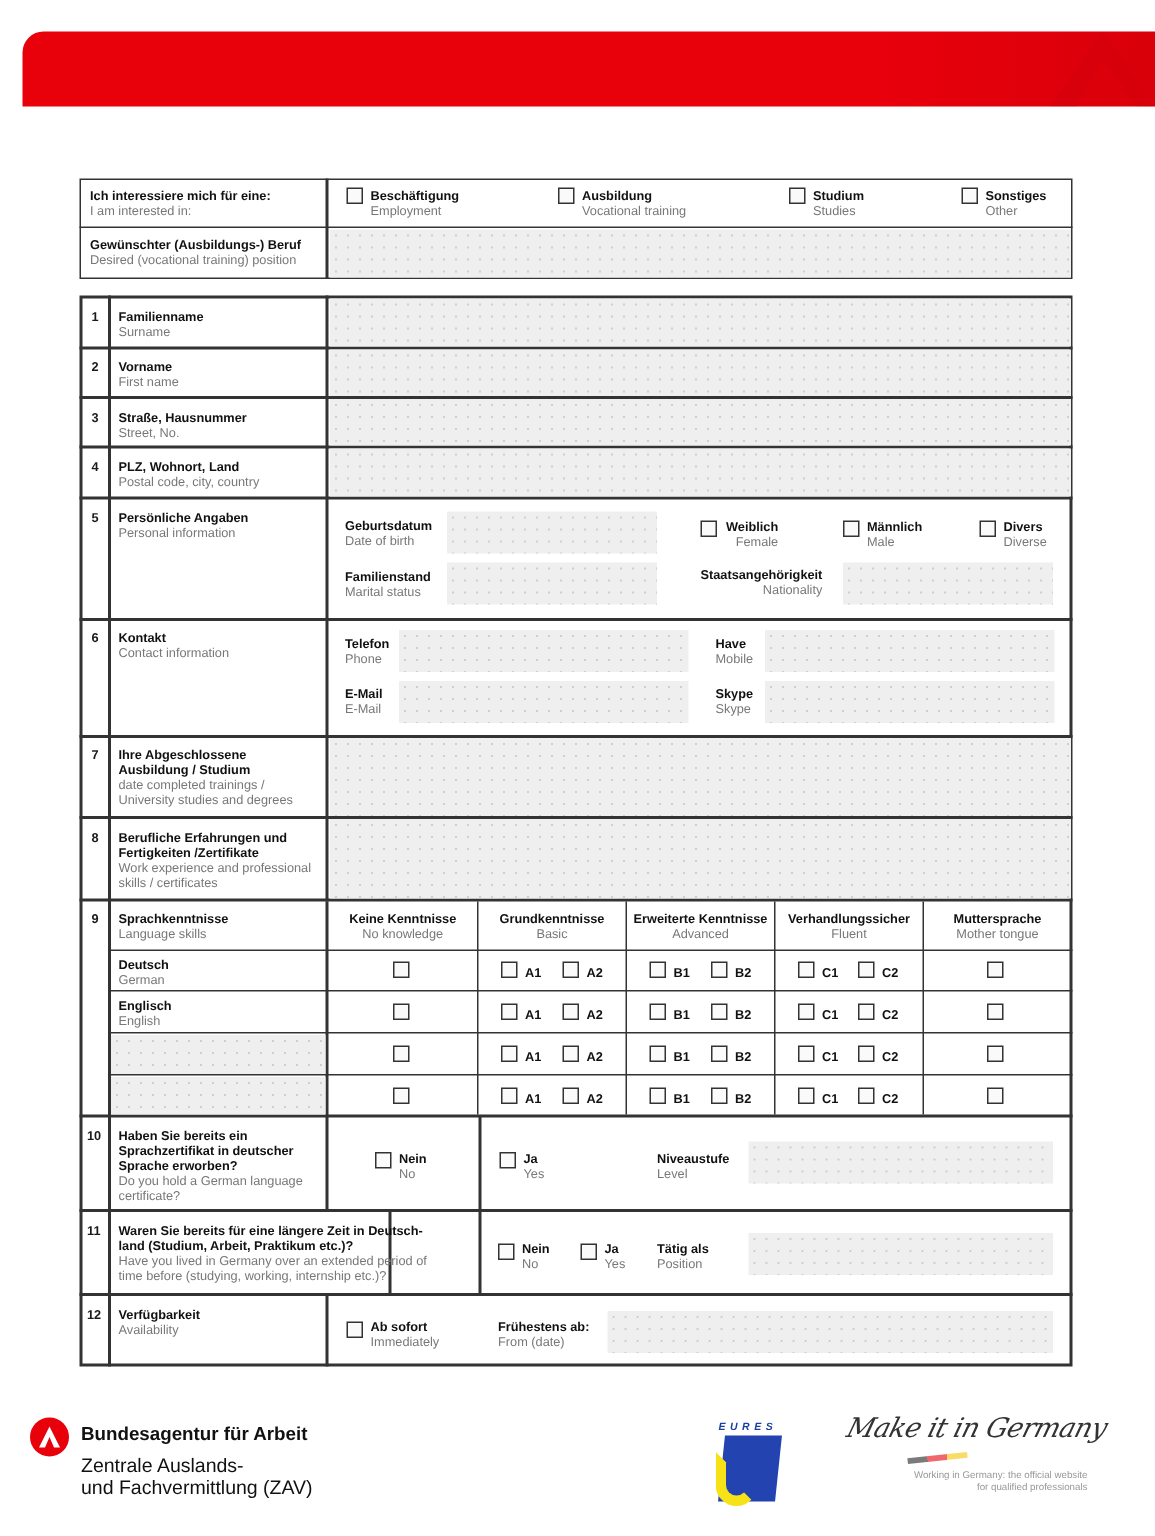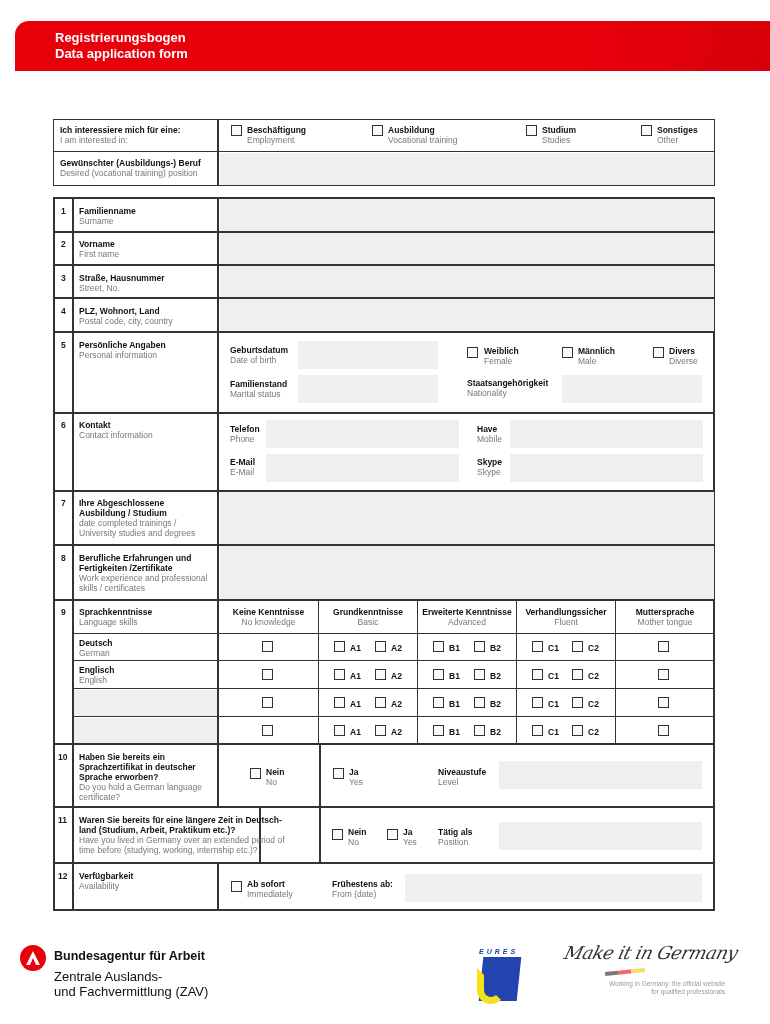--- a/index.html
+++ b/index.html
@@ -48,24 +48,20 @@
   .eures .s { position: absolute; top: 20px; left: 0; width: 28px; height: 36px; border: 7px solid #f7e217; border-top-color: transparent; border-right-color: transparent; border-radius: 0 0 14px 14px; }
   .mig { position: absolute; left: 565px; top: 940px; width: 160px; height: 60px; }
   .mig .sig { position: absolute; left: 0; top: 2px; font-family: "DejaVu Serif", serif; font-style: italic; font-size: 18px; color: #333; letter-spacing: -0.5px; transform: skewX(-15deg); white-space: nowrap; }
   .mig .stripe { position: absolute; left: 40px; top: 30px; width: 40px; height: 4px; background: linear-gradient(90deg,#222 0 33%,#e8000b 33% 66%,#f5c400 66%); transform: rotate(-6deg); opacity: 0.6; }
   .mig .sub { position: absolute; right: 0; top: 40px; font-size: 6.5px; color: #999; text-align: right; line-height: 8px; white-space: nowrap; }
 </style>
 </head>
 <body>
 
 <div class="header-band">
-  <div class="header-title">
-    <div>Registrierungsbogen</div>
-    <div>Data application form</div>
-  </div>
   <svg class="logo-shape" viewBox="0 0 90 50">
     <polygon points="20,50 55,0 90,50 78,50 55,18 38,50" fill="#d6000a" opacity="0.7"></polygon>
   </svg>
 </div>
 
 <div class="intro">
 </div>
 
 <div>
   <div class="tbl" style="left:53px;top:119px;width:662px;height:67px;border-width:1px;"></div>
@@ -157,40 +153,40 @@
   <div class="lbl" style="left:79px;top:340px;">
     <div class="b">Persönliche Angaben</div>
       <div class="g">Personal information</div>
   </div>
   <div class="lbl" style="left:230px;top:345px;">
     <div class="b">Geburtsdatum</div>
       <div class="g">Date of birth</div>
   </div>
   <div class="field" style="left:298px;top:341px;width:140px;height:28px;"></div>
   <div class="cb" style="left:467px;top:347px;"></div>
-  <div class="lbl" style="left:484px;top:346px;">
+  <div class="lbl" style="left:484px;top:346px;text-align:right;">
     <div class="b">Weiblich</div>
       <div class="g">Female</div>
   </div>
   <div class="cb" style="left:562px;top:347px;"></div>
   <div class="lbl" style="left:578px;top:346px;">
     <div class="b">Männlich</div>
       <div class="g">Male</div>
   </div>
   <div class="cb" style="left:653px;top:347px;"></div>
   <div class="lbl" style="left:669px;top:346px;">
     <div class="b">Divers</div>
       <div class="g">Diverse</div>
   </div>
   <div class="lbl" style="left:230px;top:379px;">
     <div class="b">Familienstand</div>
       <div class="g">Marital status</div>
   </div>
   <div class="field" style="left:298px;top:375px;width:140px;height:28px;"></div>
-  <div class="lbl" style="left:467px;top:378px;">
+  <div class="lbl" style="left:467px;top:378px;text-align:right;">
     <div class="b">Staatsangehörigkeit</div>
       <div class="g">Nationality</div>
   </div>
   <div class="field" style="left:562px;top:375px;width:140px;height:28px;"></div>
 
   <div class="num" style="left:61px;top:420px;">6</div>
   <div class="lbl" style="left:79px;top:420px;">
     <div class="b">Kontakt</div>
       <div class="g">Contact information</div>
   </div>

